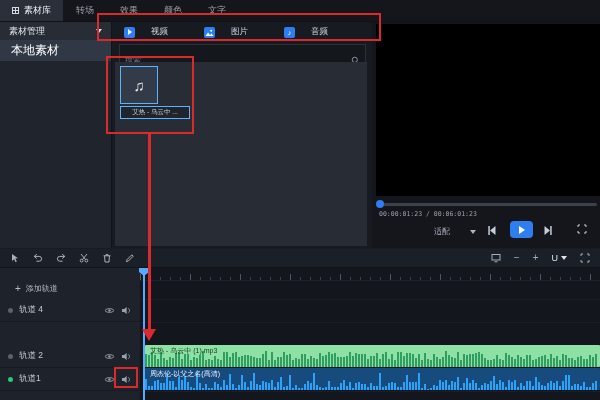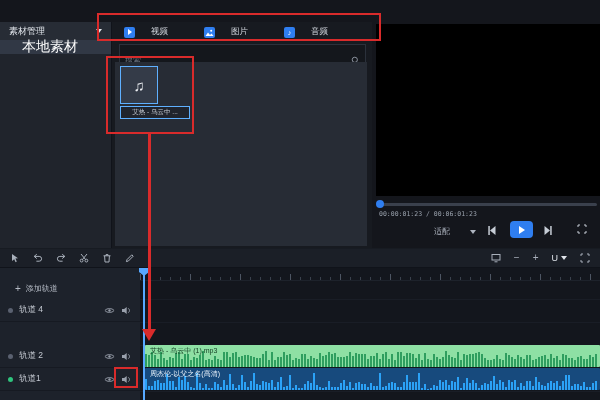--- a/index.html
+++ b/index.html
@@ -8,21 +8,21 @@
 svg{display:block}
 
 .topbar{position:absolute;left:0;top:0;width:600px;height:22px;display:flex;align-items:stretch;background:#14161c;border-bottom:1px solid #0f1115}
 .tab-main{display:flex;align-items:center;gap:5px;padding:0 12px;background:#2a2f39;color:#eef1f5;font-size:9px;cursor:default}
 .tab{display:flex;align-items:center;padding:0 13px;color:#98a0ab;font-size:9px}
 .grid-icon{width:7px;height:7px;border:1px solid #d6dae0;background:linear-gradient(#d6dae0,#d6dae0) 50% 0/1px 100% no-repeat,linear-gradient(#d6dae0,#d6dae0) 0 50%/100% 1px no-repeat}
 .chev{width:0;height:0;border-left:3px solid transparent;border-right:3px solid transparent;border-top:4px solid currentColor;display:inline-block}
 
 .sidebar{position:absolute;left:0;top:22px;width:112px;height:226px;background:#20242c;border-right:1px solid #10131a}
 .manage-row{height:18px;display:flex;align-items:center;justify-content:space-between;padding:0 9px;color:#e2e6ec;font-size:9px;background:#272c35}
-.side-item{height:14px;display:flex;align-items:center;padding:0 22px;font-size:14px;color:#98a0ab}
+.side-item{height:21px;display:flex;align-items:center;padding:0 11px;font-size:12px;color:#98a0ab}
 .side-item.active{background:#313845;color:#fff}
 .promo{position:absolute;left:5px;top:152px;width:58px;height:50px;border-radius:7px;background:linear-gradient(160deg,#ffb53d 10%,#ff7d1f 70%);display:flex;flex-direction:column;align-items:center;justify-content:center;gap:2px;box-shadow:0 1px 3px rgba(0,0,0,.4)}
 .promo-logo{position:absolute;left:3px;top:3px;width:8px;height:8px;border-radius:2px;background:#fff;opacity:.9}
 .promo-l1{font-size:8.5px;font-weight:bold;color:#fff}
 .promo-l2{font-size:7.5px;color:#fff;background:rgba(173,48,0,.45);border-radius:2px;padding:1px 3px}
 
 .libwrap{position:absolute;left:112px;top:22px;width:260px;height:226px;background:#171a20}
 .libtabs{position:absolute;left:124px;top:26px;display:flex;gap:36px}
 .libtab{display:flex;align-items:center;gap:16px;font-size:8.5px;color:#d2d7de}
 .mini-ic{width:11px;height:11px;border-radius:2px;background:var(--accent,#2f7ef0);color:#fff;font-size:7px;display:flex;align-items:center;justify-content:center}
@@ -78,20 +78,30 @@
 .rect2{left:106px;top:56px;width:88px;height:78px}
 .rect3{left:114px;top:367px;width:24px;height:21px}
 .ann-line{position:absolute;left:148px;top:134px;width:3px;height:196px;background:var(--red,#d92b2b);z-index:9}
 .ann-head{position:absolute;left:142px;top:329px;width:0;height:0;border-left:7px solid transparent;border-right:7px solid transparent;border-top:12px solid var(--red,#d92b2b);z-index:9}
 </style>
 </head>
 <body>
 
 <div class="app">
 
+  <div class="topbar">
+    <div class="tab-main">
+      <span class="grid-icon"></span>
+      <span>素材库</span>
+    </div>
+    <div class="tab">转场</div>
+    <div class="tab">效果</div>
+    <div class="tab">颜色</div>
+    <div class="tab">文字</div>
+  </div>
 
   <div class="sidebar">
     <div class="manage-row">
       <span>素材管理</span>
       <span class="chev"></span>
     </div>
     <div class="side-item active">本地素材</div>
   </div>
 
   <div class="libwrap"></div>

